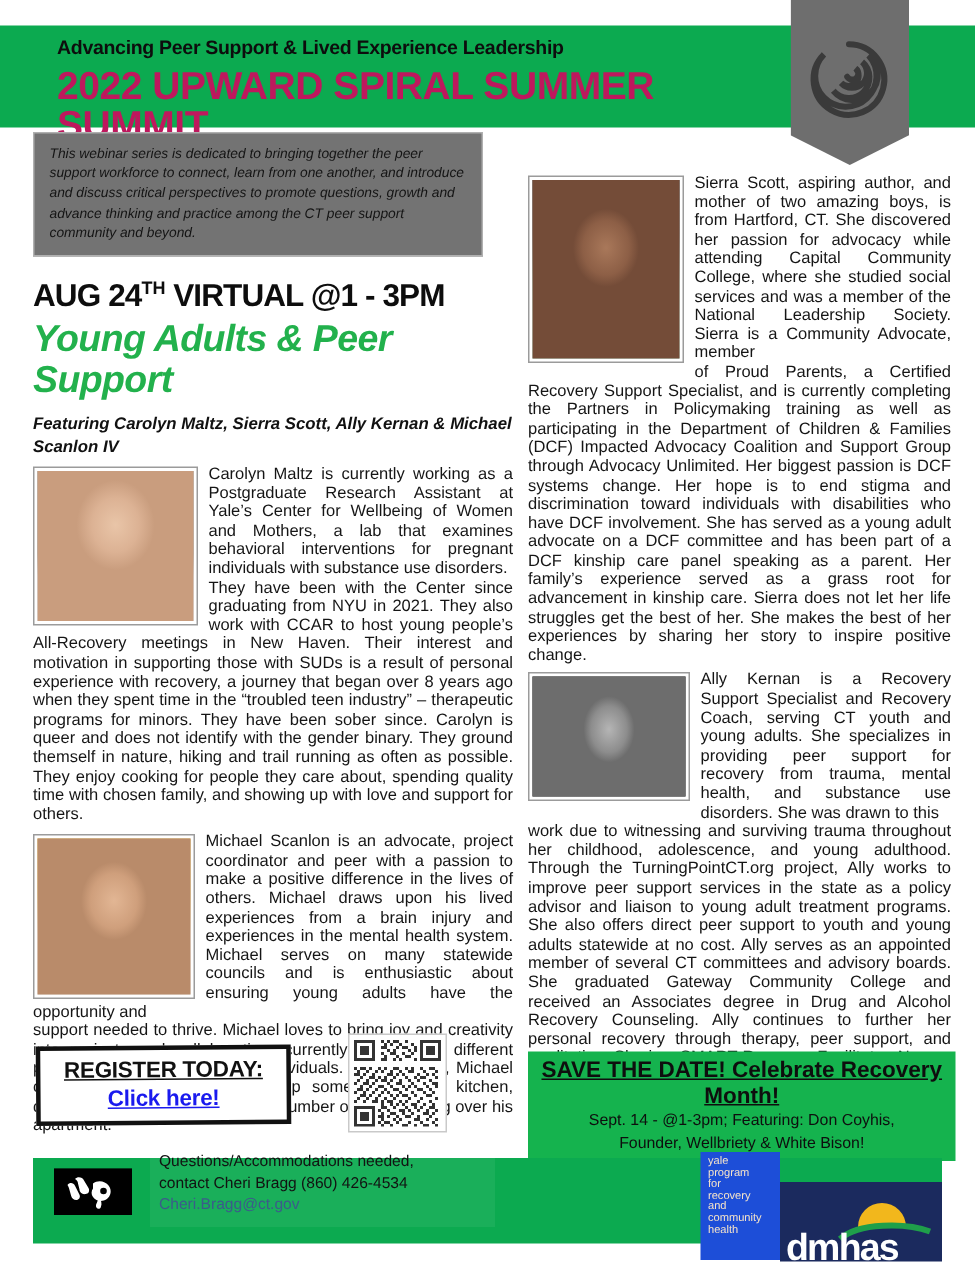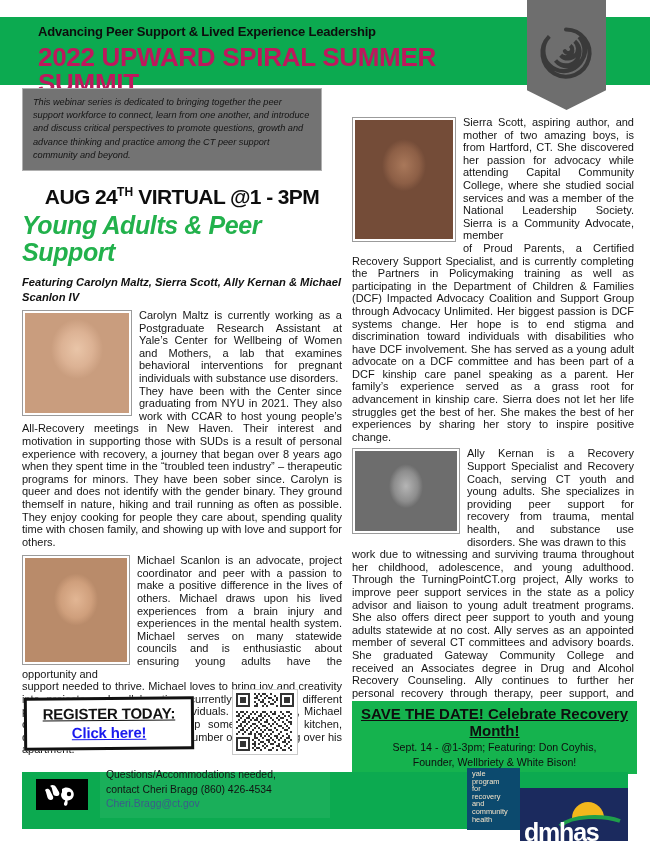--- a/index.html
+++ b/index.html
@@ -43,21 +43,21 @@
     padding:7px 10px 8px 10px;width:300px;
     box-sizing:border-box;
   }
   .intro-box p{
     margin:0;font-style:italic;font-size:9.2px;line-height:13.2px;
     font-family:"Liberation Sans",sans-serif;color:#141414;
   }
 
   .date-line{
     margin-top:14px;font-size:21px;font-weight:bold;letter-spacing:-0.6px;
-    color:#0d0d0d;text-align:center;white-space:nowrap;
+    color:#0d0d0d;white-space:nowrap;
   }
   .date-line sup{font-size:12px;vertical-align:super;letter-spacing:0;}
   .talk-title{
     margin-top:3px;font-size:25px;font-weight:bold;font-style:italic;
     color:#22b14c;line-height:27px;letter-spacing:-0.4px;
   }
   .featuring{
     margin-top:9px;font-size:11.2px;font-weight:bold;font-style:italic;
     line-height:15px;color:#111;
   }
@@ -149,22 +149,22 @@
   .asl-icon svg{display:block;}
   .contact-box{
     position:absolute;left:100px;top:766px;width:230px;
     background:rgba(255,255,255,0.06);padding:2px 6px 6px 6px;box-sizing:border-box;
   }
   .contact-box div{
     font-size:10.4px;line-height:14.5px;color:#121212;
   }
   .contact-box .email{color:#3b5c8a;}
   .yale-logo{
-    position:absolute;left:467px;top:768px;width:53px;height:62px;
-    background:#0c4a6e;
+    position:absolute;left:467px;top:768px;width:53px;height:72px;
+    background:#1d4ed8;
   }
   .yale-logo .yl{
     font-size:7.4px;line-height:7.6px;color:#f6e4c9;padding:2px 0 0 5px;
   }
   .dmhas-logo{
     position:absolute;left:520px;top:788px;width:108px;height:62px;
     background:#1b2a5e;position:absolute;
   }
   .dmhas-logo .word{
     position:absolute;left:4px;bottom:3px;font-size:25px;font-weight:bold;

